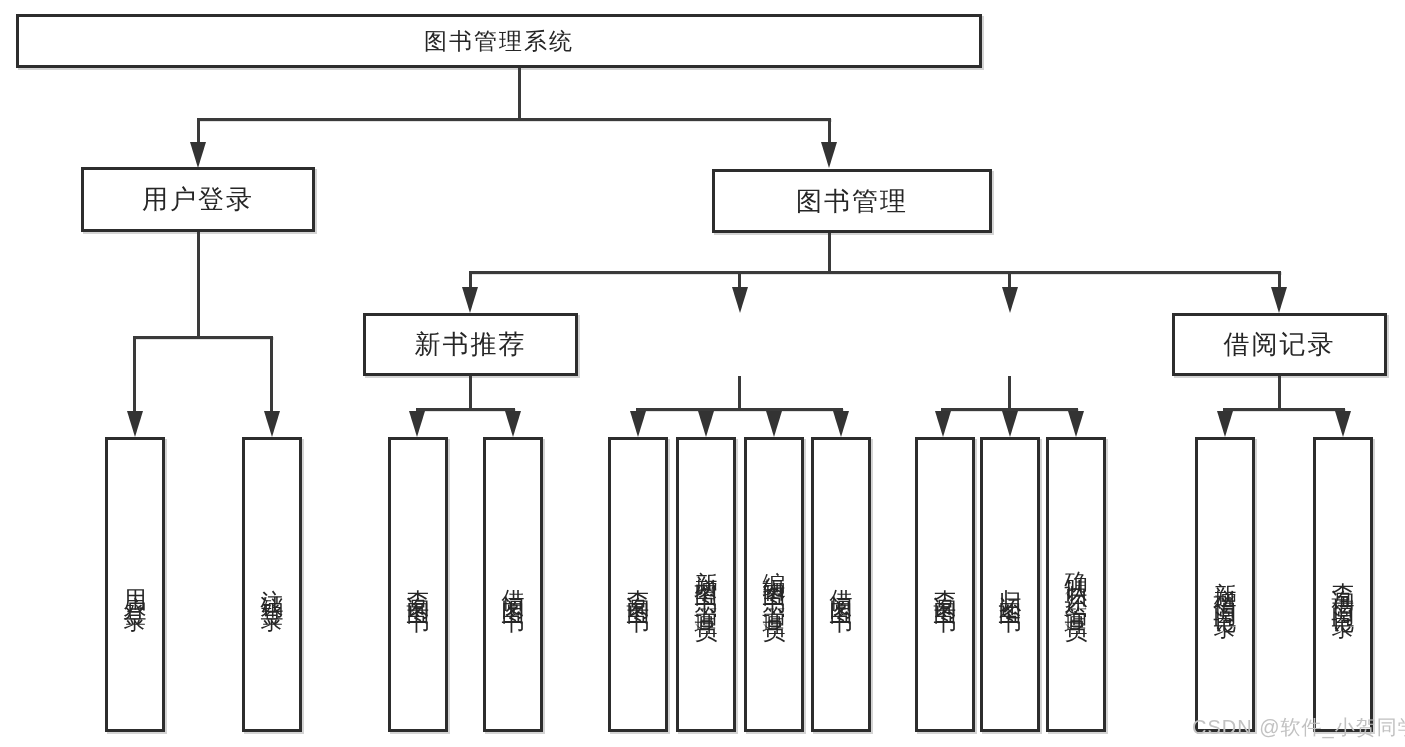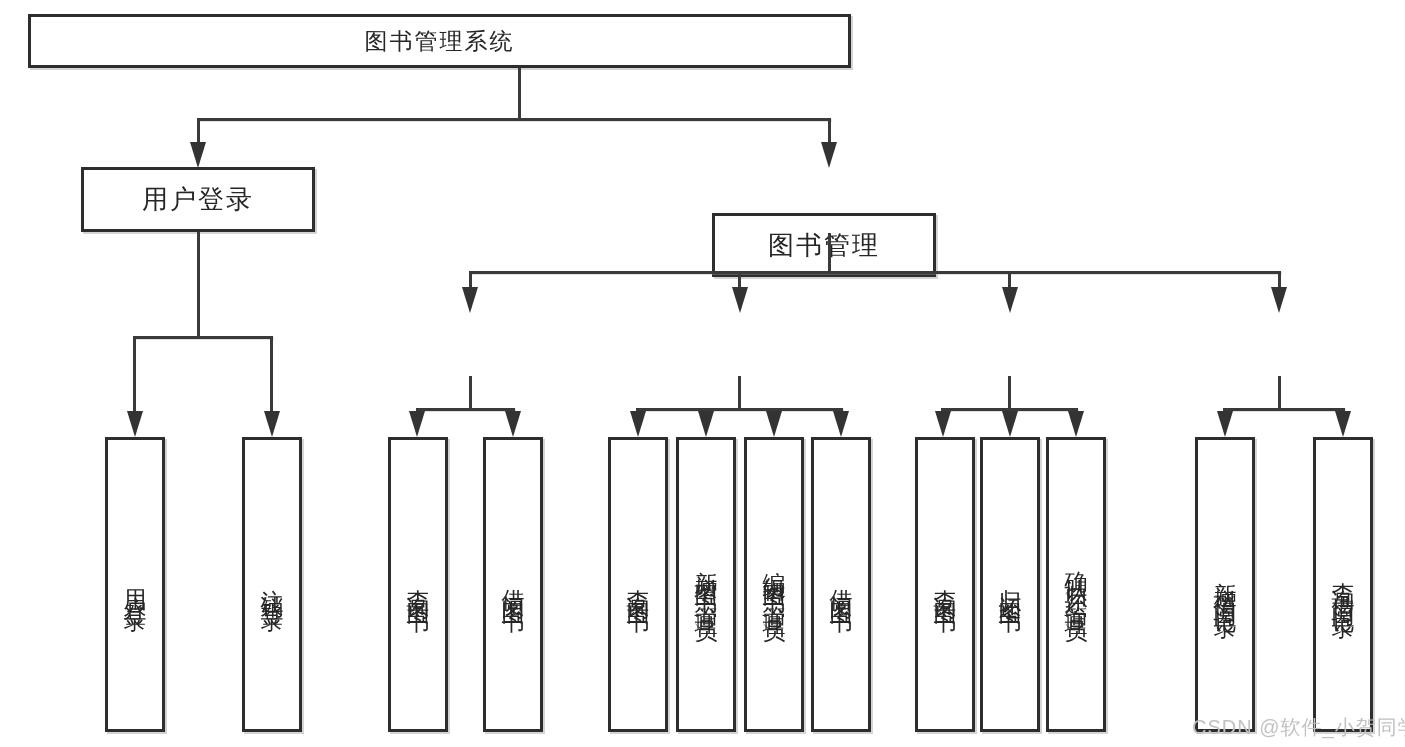--- a/index.html
+++ b/index.html
@@ -28,35 +28,41 @@
   .watermark{
     position:absolute;left:1192px;top:714px;z-index:20;
     font-size:20px;color:#c2c2c2;letter-spacing:1px;white-space:nowrap;
   }
 </style>
 </head>
 <body>
 
 <div class="canvas">
 
-  <div class="box" style="left:28px;top:14px;width:823px;height:54px;">
+  <div class="box" style="left:16px;top:14px;width:966px;height:54px;">
     <span class="rootlabel">图书管理系统</span>
   </div>
 
   <div class="box" style="left:81px;top:167px;width:234px;height:65px;">
     <span class="hlabel">用户登录</span>
   </div>
 
-  <div class="box" style="left:712px;top:169px;width:224px;height:64px;margin-top:44px;">
+  <div class="box" style="left:712px;top:169px;width:280px;height:64px;">
     <span class="hlabel">图书管理</span>
+  </div>
+
+  <div class="box" style="left:363px;top:313px;width:215px;height:63px;">
+    <span class="hlabel">新书推荐</span>
   </div>
 
 
 
-
+  <div class="box" style="left:1172px;top:313px;width:215px;height:63px;">
+    <span class="hlabel">借阅记录</span>
+  </div>
 
   <div class="box" style="left:105px;top:437px;width:60px;height:295px;">
     <span class="vlabel">用户登录</span>
   </div>
   <div class="box" style="left:242px;top:437px;width:60px;height:295px;">
     <span class="vlabel">注销登录</span>
   </div>
 
   <div class="box" style="left:388px;top:437px;width:60px;height:295px;">
     <span class="vlabel">查询图书</span>

